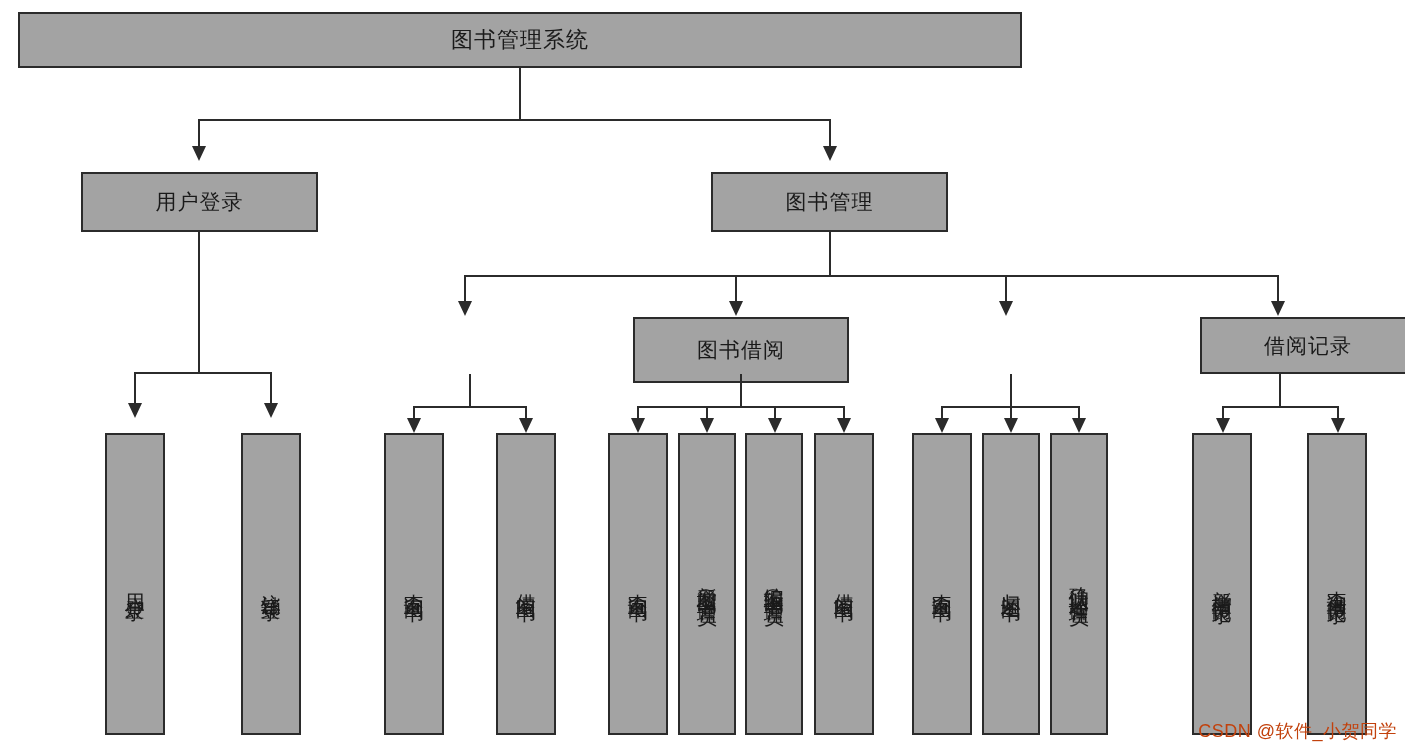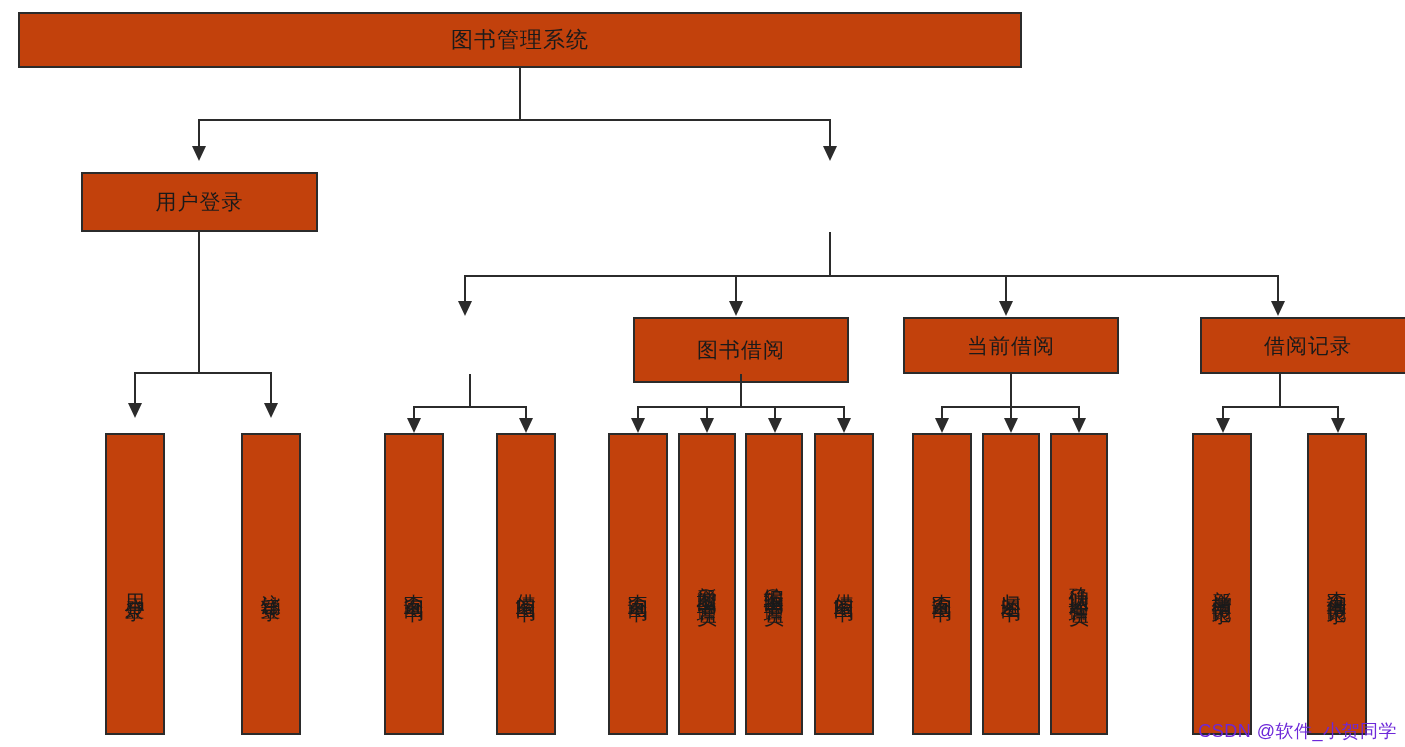--- a/index.html
+++ b/index.html
@@ -11,21 +11,21 @@
     position:relative;
     width:1405px;
     height:747px;
     background:#ffffff;
     overflow:hidden;
   }
   
   .node{
     position:absolute;
     box-sizing:border-box;
-    background:#c2410c;
+    background:#a3a3a3;
     border:2px solid #2b2b2b;
     display:flex;
     align-items:center;
     justify-content:center;
     color:#1a1a1a;
     letter-spacing:1px;
   }
   .node.h{
     font-size:21px;
   }
@@ -59,21 +59,21 @@
     border-left:7px solid transparent;
     border-right:7px solid transparent;
     border-top:15px solid #2b2b2b;
   }
   
   #watermark{
     position:absolute;
     right:8px;
     bottom:4px;
     font-size:18px;
-    color:#6d28d9;
+    color:#c2410c;
     letter-spacing:0.5px;
     white-space:nowrap;
     pointer-events:none;
   }
 </style>
 </head>
 <body>
 
 <div id="stage">
 
@@ -88,20 +88,23 @@
   <div class="ln lv" style="left:198px;top:119px;height:29px;"></div>
   <div class="arrow" style="left:192px;top:146px;"></div>
 
   <div class="ln lv" style="left:829px;top:119px;height:29px;"></div>
   <div class="arrow" style="left:823px;top:146px;"></div>
 
   <div class="node h" style="left:81px;top:172px;width:237px;height:60px;">
     <span class="txt">用户登录</span>
   </div>
 
+  <div class="node h" style="left:711px;top:172px;width:237px;height:60px;">
+    <span class="txt">图书管理</span>
+  </div>
 
   <div class="ln lv" style="left:198px;top:232px;height:141px;"></div>
   <div class="ln lh" style="left:134px;top:372px;width:138px;"></div>
   <div class="ln lv" style="left:134px;top:372px;height:33px;"></div>
   <div class="arrow" style="left:128px;top:403px;"></div>
   <div class="ln lv" style="left:270px;top:372px;height:33px;"></div>
   <div class="arrow" style="left:264px;top:403px;"></div>
 
   <div class="ln lv" style="left:829px;top:232px;height:44px;"></div>
   <div class="ln lh" style="left:464px;top:275px;width:813px;"></div>
@@ -110,23 +113,20 @@
   <div class="ln lv" style="left:735px;top:275px;height:28px;"></div>
   <div class="arrow" style="left:729px;top:301px;"></div>
   <div class="ln lv" style="left:1005px;top:275px;height:28px;"></div>
   <div class="arrow" style="left:999px;top:301px;"></div>
   <div class="ln lv" style="left:1277px;top:275px;height:28px;"></div>
   <div class="arrow" style="left:1271px;top:301px;"></div>
 
   <div class="node h" style="left:633px;top:317px;width:216px;height:66px;">
     <span class="txt">图书借阅</span>
   </div>
-  <div class="node h" style="left:903px;top:317px;width:216px;height:57px;">
-    <span class="txt">当前借阅</span>
-  </div>
   <div class="node h" style="left:1172px;top:317px;width:216px;height:57px;margin-left:28px;">
     <span class="txt">借阅记录</span>
   </div>
 
   <div class="ln lv" style="left:469px;top:374px;height:33px;"></div>
   <div class="ln lh" style="left:413px;top:406px;width:114px;"></div>
   <div class="ln lv" style="left:413px;top:406px;height:14px;"></div>
   <div class="arrow" style="left:407px;top:418px;"></div>
   <div class="ln lv" style="left:525px;top:406px;height:14px;"></div>
   <div class="arrow" style="left:519px;top:418px;"></div>

